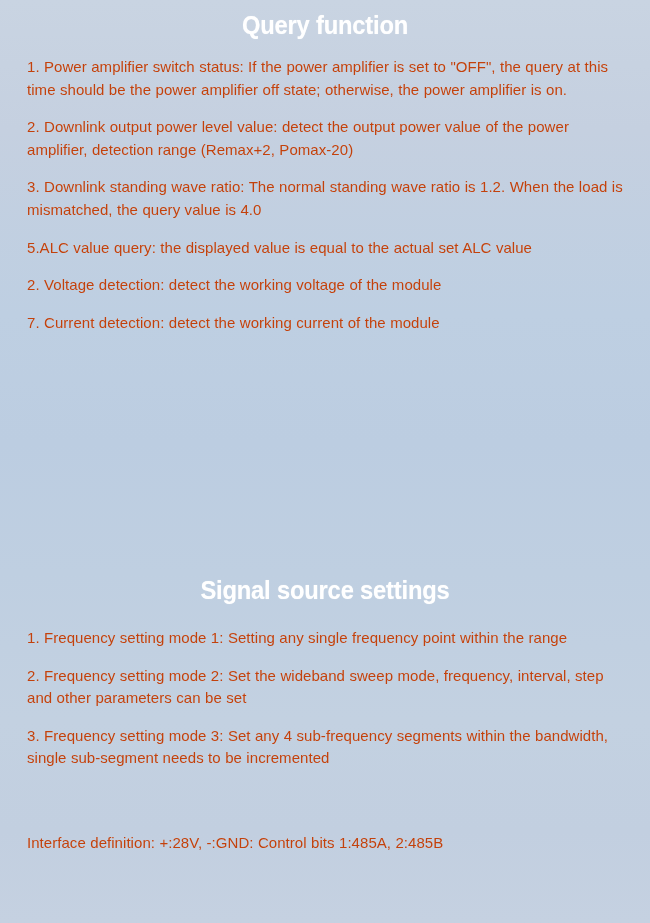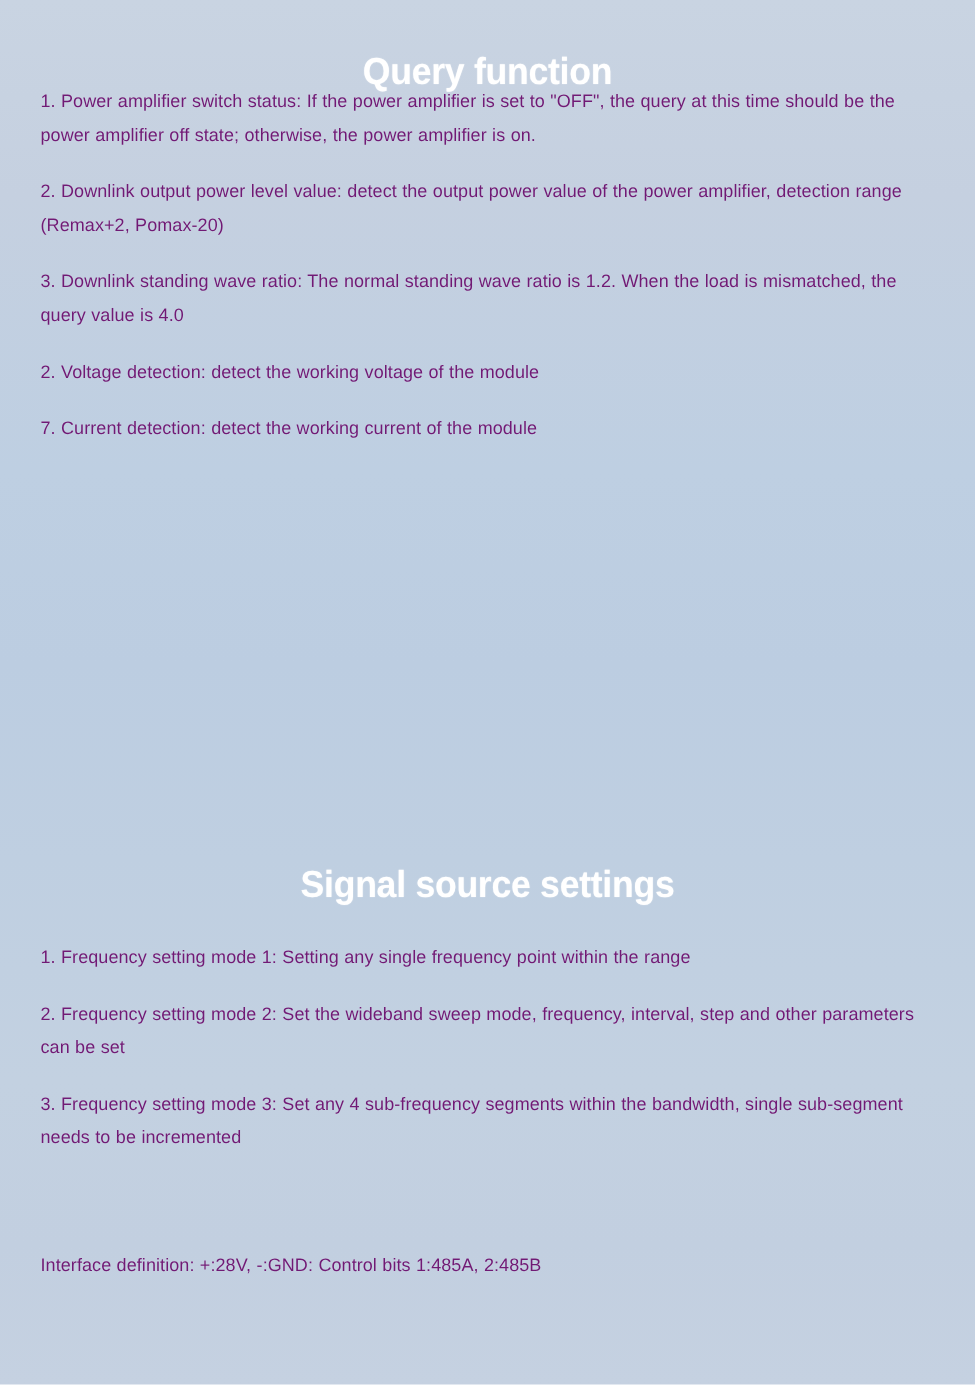--- a/index.html
+++ b/index.html
@@ -39,35 +39,34 @@
     font-weight: bold;
     letter-spacing: -0.2px;
     line-height: 1.1;
     transform: scaleX(0.95);
     text-shadow: 0 0 1px rgba(255,255,255,0.55);
   }
 
   
   .para {
     margin: 0;
-    color: #701a75;
-    font-size: 12px;
+    color: #c2410c;
+    font-size: 15px;
     line-height: 22.6px;
     letter-spacing: 0.05px;
     text-shadow: 0 0 0.6px rgba(255,255,255,0.35);
     word-spacing: 0.2px;
   }
 
   
   .block-query-title {
     position: absolute;
     left: 0;
     top: 12px;
     width: 650px;
-    margin-top: 23px;
   }
 
   .block-query-list {
     position: absolute;
     left: 27px;
     top: 56px;
     width: 602px;
   }
 
   .block-signal-title {
@@ -106,20 +105,21 @@
 <div class="page">
 
   <div class="block-query-title">
     <h2 class="section-title">Query function</h2>
   </div>
 
   <div class="block-query-list">
     <p class="para">1. Power amplifier switch status: If the power amplifier is set to "OFF", the query at this time should be the power amplifier off state; otherwise, the power amplifier is on.</p>
     <p class="para">2. Downlink output power level value: detect the output power value of the power amplifier, detection range (Remax+2, Pomax-20)</p>
     <p class="para">3. Downlink standing wave ratio: The normal standing wave ratio is 1.2. When the load is mismatched, the query value is 4.0</p>
+    <p class="para">5.ALC value query: the displayed value is equal to the actual set ALC value</p>
     <p class="para">2. Voltage detection: detect the working voltage of the module</p>
     <p class="para">7. Current detection: detect the working current of the module</p>
   </div>
 
   <div class="block-signal-title">
     <h2 class="section-title">Signal source settings</h2>
   </div>
 
   <div class="block-signal-list">
     <p class="para">1. Frequency setting mode 1: Setting any single frequency point within the range</p>

